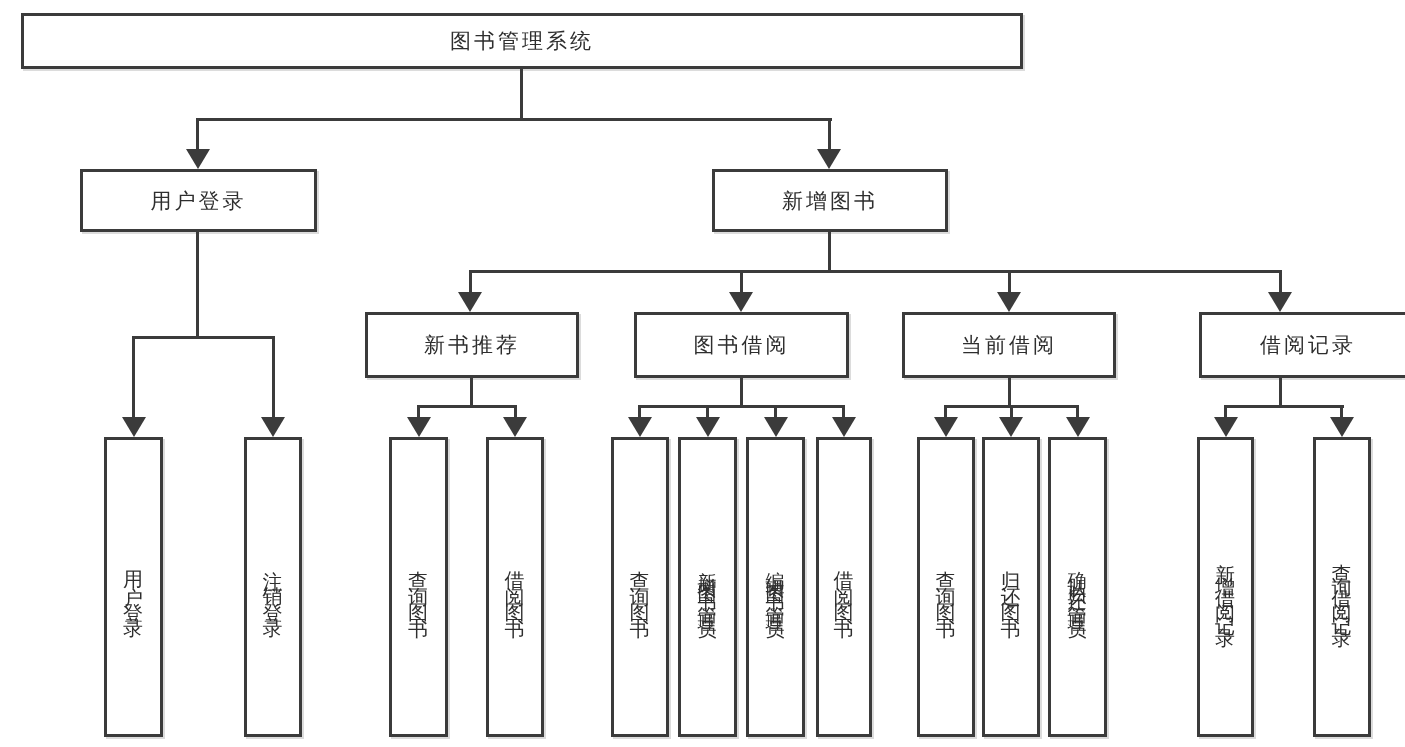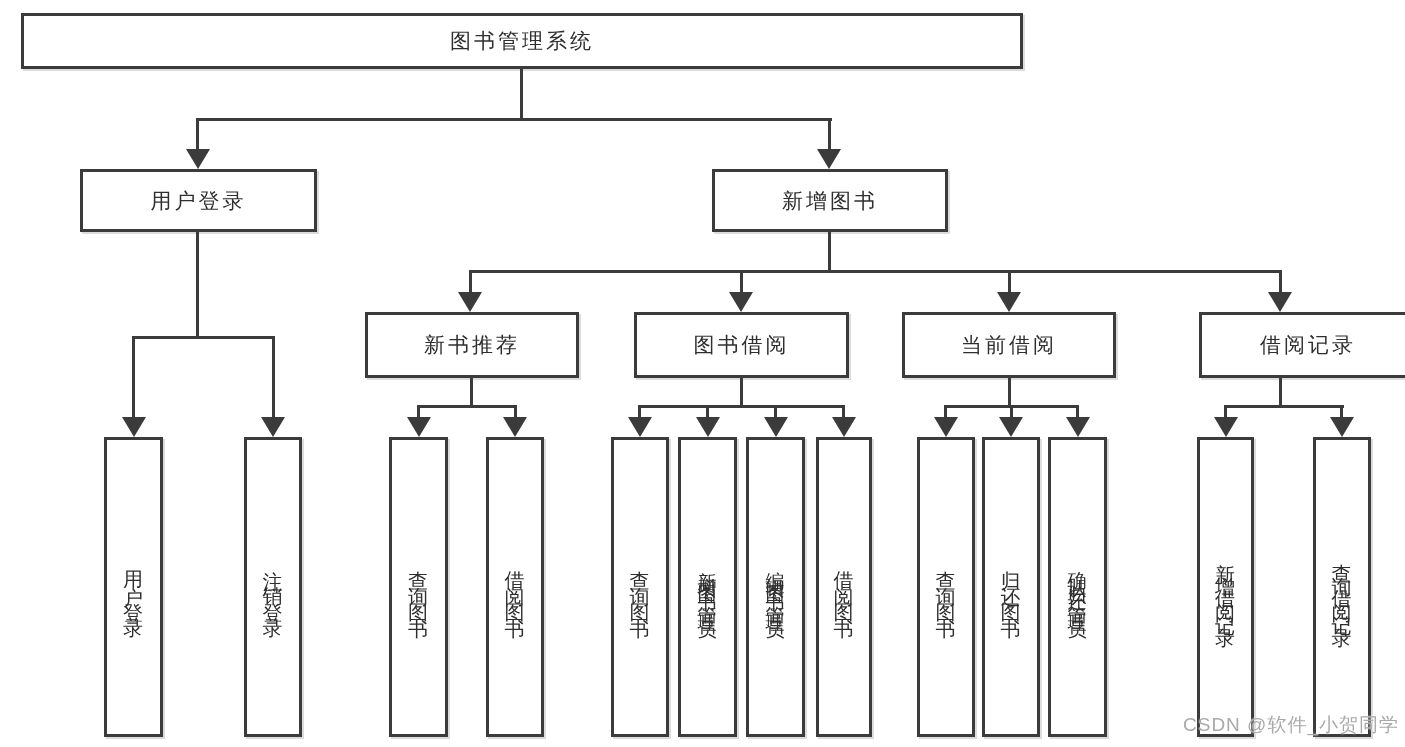--- a/index.html
+++ b/index.html
@@ -160,15 +160,14 @@
     <span>确认归还（管理员）</span>
   </div>
 
   <div class="box leaf med" style="left:1197px;top:437px;width:57px;height:300px;">
     <span>新增借阅记录</span>
   </div>
   <div class="box leaf med" style="left:1313px;top:437px;width:58px;height:300px;">
     <span>查询借阅记录</span>
   </div>
 
-  <div class="watermark">CSDN @软件_小贺同学</div>
 
 </div>
 
 </body></html>

